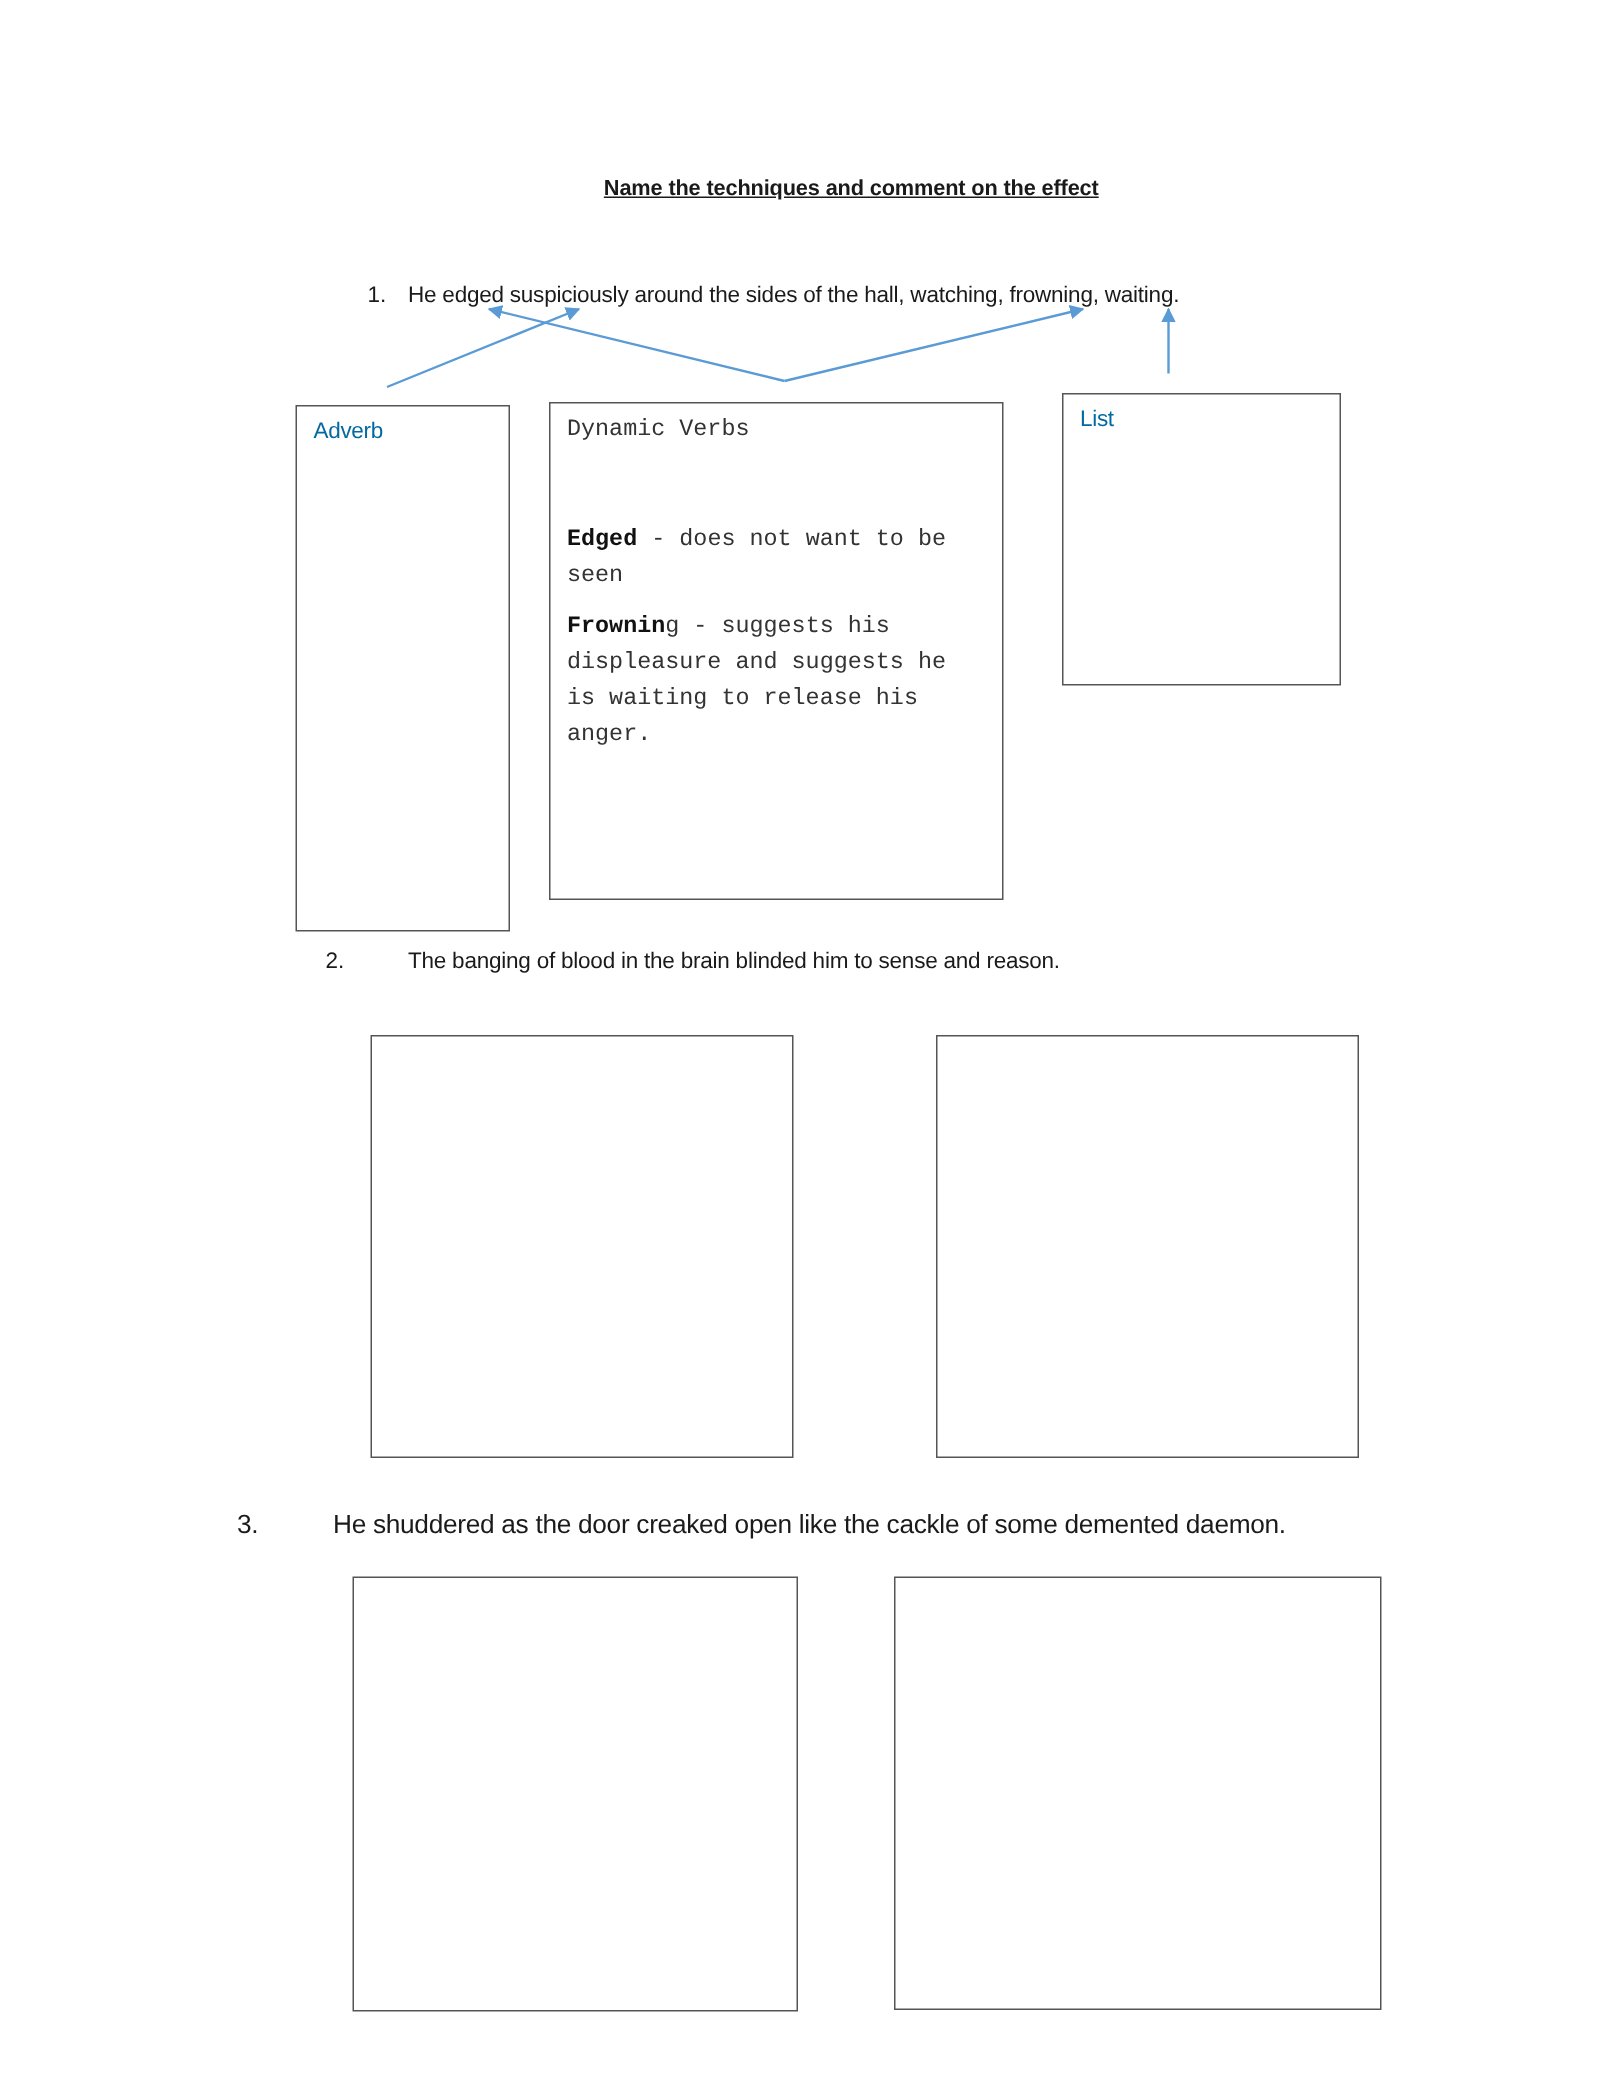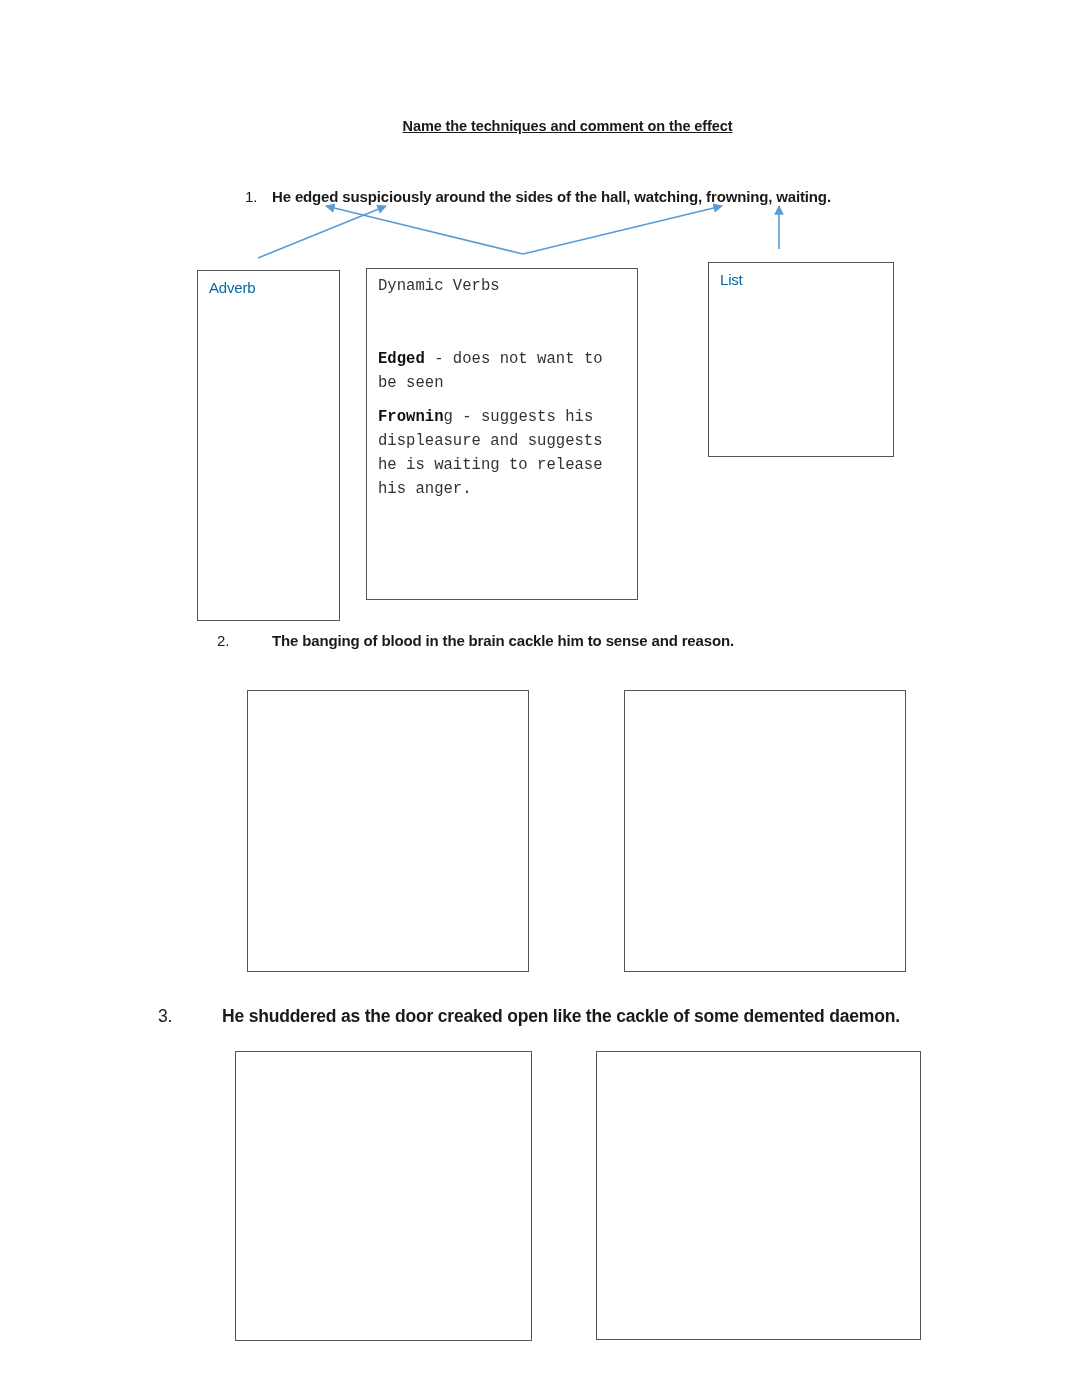--- a/index.html
+++ b/index.html
@@ -3,21 +3,21 @@
 <meta charset="utf-8">
 <style>
   html, body { margin: 0; padding: 0; background: #ffffff; }
   body { width: 1080px; height: 1397px; position: relative; overflow: hidden;
          font-family: "Liberation Sans", sans-serif; color: #1a1a1a; }
   .abs { position: absolute; }
   .title { left: 0; width: 1135px; top: 118px; text-align: center;
            font-weight: bold; font-size: 14.5px; text-decoration: underline;
            letter-spacing: -0.1px; }
   .qnum { font-size: 15px; }
-  .qtext { font-size: 15px; white-space: nowrap; letter-spacing: -0.15px; font-weight: bold; }
+  .qtext { font-size: 15px; white-space: nowrap; letter-spacing: -0.15px; }
   .q3 { font-size: 17.5px; letter-spacing: -0.2px; }
   .box { position: absolute; border: 1.3px solid #555; background: #fff; box-sizing: border-box; }
   .box-sans { font-family: "Liberation Sans", sans-serif; font-size: 15px; line-height: 22.6px;
               letter-spacing: -0.2px; color: #0369a1; }
   .box-mono { font-family: "Liberation Mono", monospace; font-size: 15.6px; line-height: 24px;
               color: #333; }
   .box-heading { display: block; }
   .box-body { display: block; }
   .mono-para { margin: 0 0 10px 0; }
   .mono-term { font-weight: bold; color: #111; }
@@ -42,36 +42,36 @@
     <line x1="523" y1="254" x2="326" y2="206" marker-end="url(#ah)"></line>
     <line x1="523" y1="254" x2="722" y2="206" marker-end="url(#ah)"></line>
     <line x1="779" y1="249" x2="779" y2="206" marker-end="url(#ah)"></line>
   </g>
 </svg>
 
 <div class="box box-sans" style="left:197px; top:270px; width:143px; height:351px; padding:6px 10px 0 11px;">
   <span class="box-heading" style="margin-bottom:49px;">Adverb</span>
 </div>
 
-<div class="box box-mono" style="left:366px; top:268px; width:272px; height:332px; padding:5px 10px 0 11px;">
+<div class="box box-mono" style="left:366px; top:268px; width:303px; height:332px; padding:5px 10px 0 11px;">
   <span class="box-heading" style="margin-bottom:49px;">Dynamic Verbs</span>
   <p class="mono-para">
     <span class="mono-term">Edged</span><span> - does not want to be seen</span>
   </p>
   <p class="mono-para">
     <span class="mono-term">Frownin</span><span>g</span><span> - suggests his displeasure and suggests he is waiting to release his anger.</span>
   </p>
 </div>
 
 <div class="box box-sans" style="left:708px; top:262px; width:186px; height:195px; padding:6px 8px 0 11px;">
   <span class="box-heading" style="margin-bottom:46px;">List</span>
 </div>
 
 <div class="abs qnum" style="left:217px; top:632px;">2.</div>
-<div class="abs qtext" style="left:272px; top:632px;">The banging of blood in the brain cackle him to sense and reason.</div>
+<div class="abs qtext" style="left:272px; top:632px;">The banging of blood in the brain blinded him to sense and reason.</div>
 
 <div class="box" style="left:247px; top:690px; width:282px; height:282px;"></div>
 <div class="box" style="left:624px; top:690px; width:282px; height:282px;"></div>
 
 <div class="abs qnum q3" style="left:158px; top:1006px;">3.</div>
 <div class="abs qtext q3" style="left:222px; top:1006px;">He shuddered as the door creaked open like the cackle of some demented daemon.</div>
 
 <div class="box" style="left:235px; top:1051px; width:297px; height:290px;"></div>
 <div class="box" style="left:596px; top:1051px; width:325px; height:289px;"></div>
 

